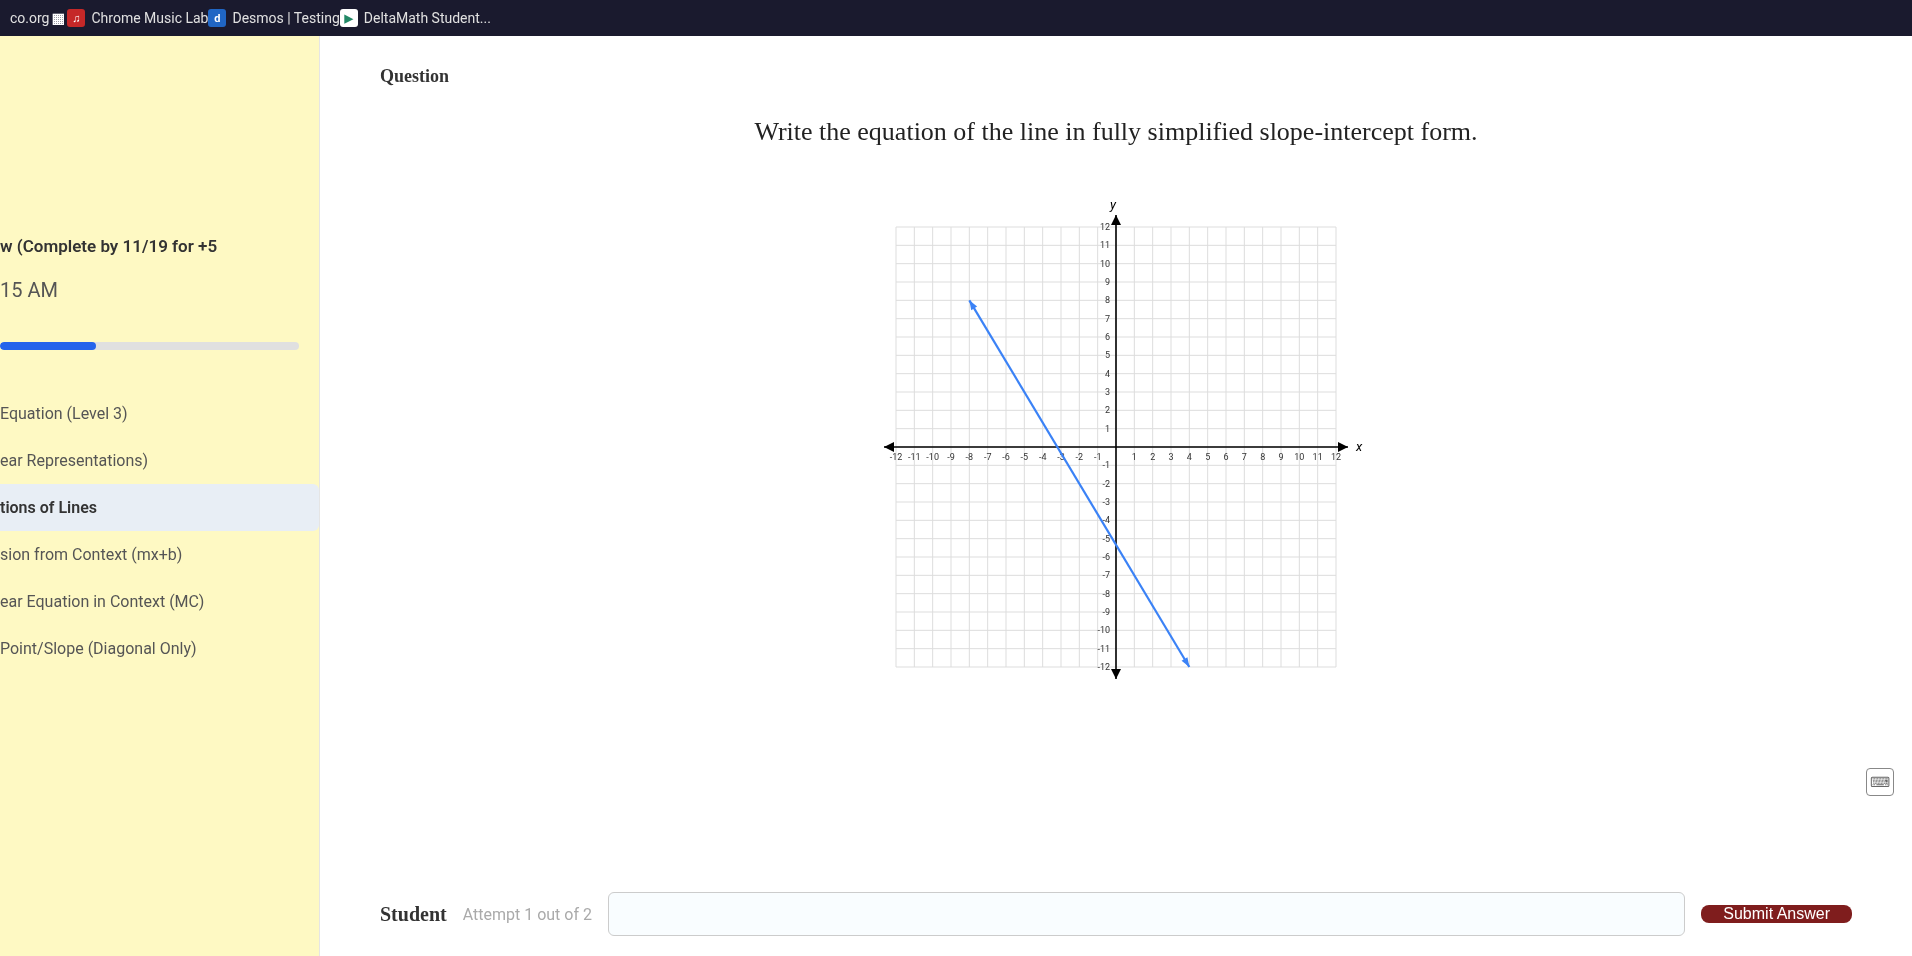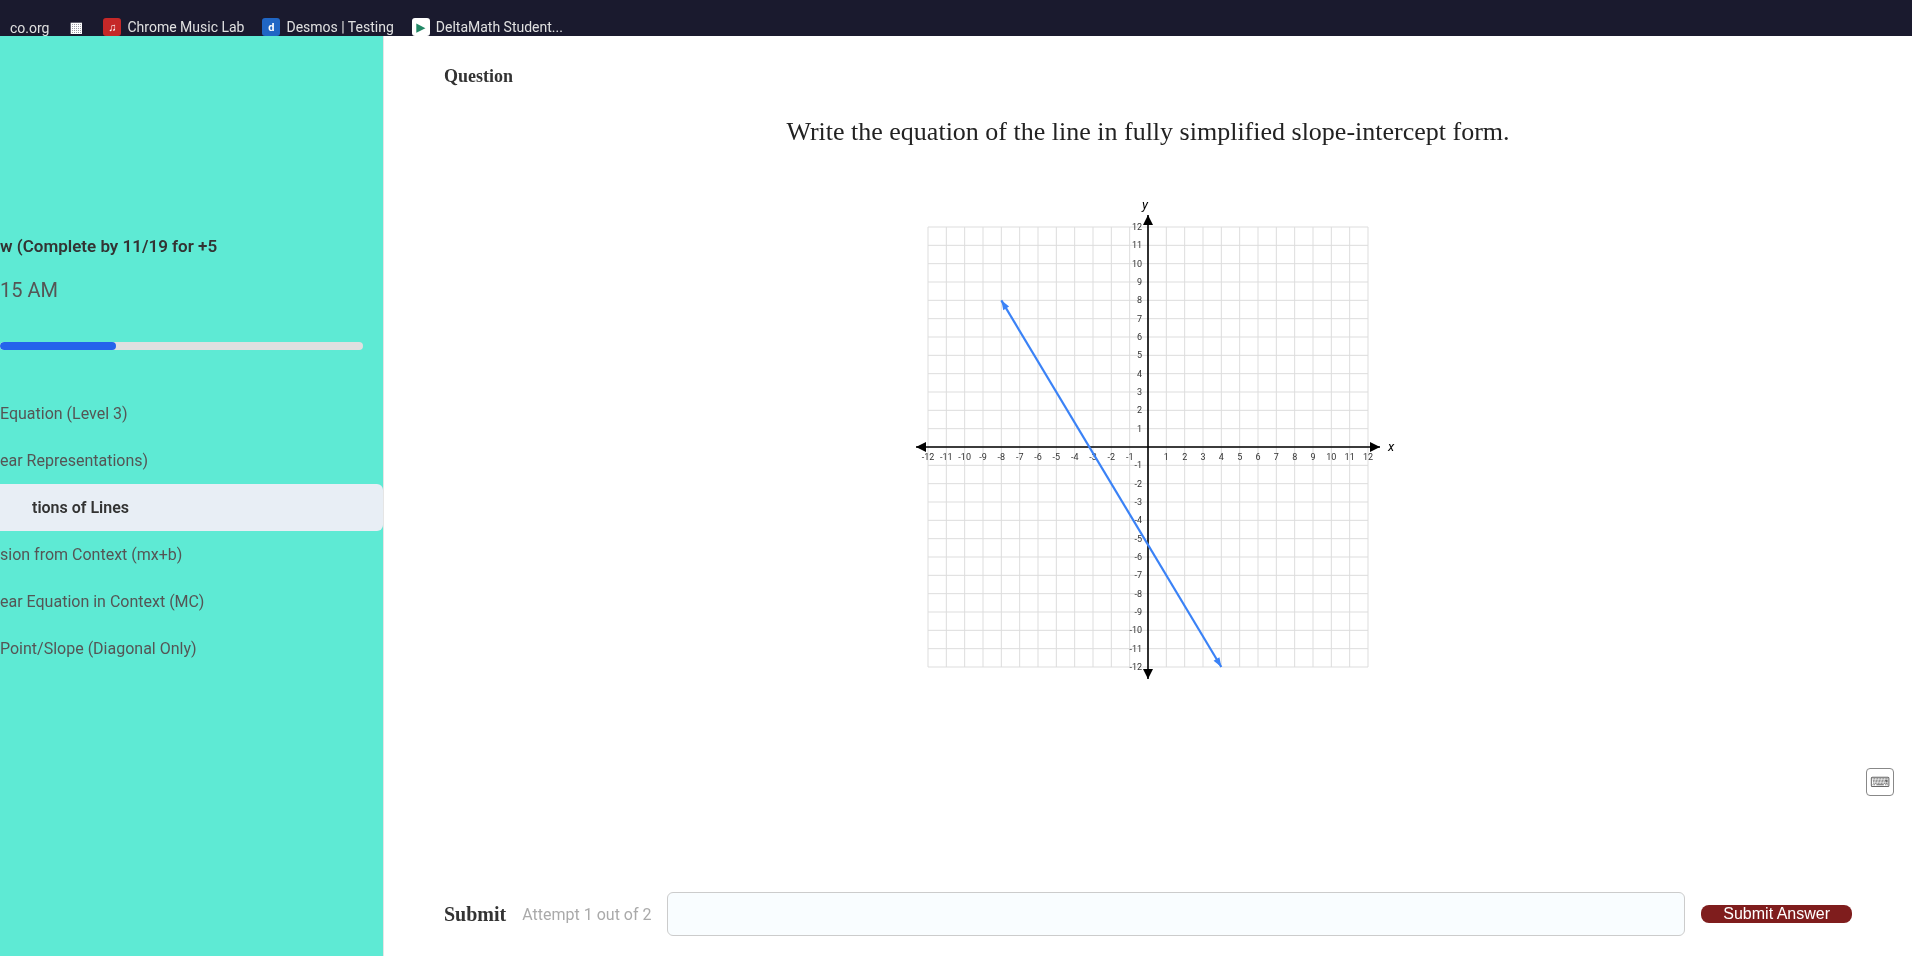--- a/index.html
+++ b/index.html
@@ -7,25 +7,24 @@
   font-family: -apple-system, BlinkMacSystemFont, "Segoe UI", Roboto, sans-serif;
   background: #f5f5f5;
   overflow: hidden;
   width: 1912px;
   height: 956px;
 }
 .browser-bar {
   background: #1a1a2e;
   height: 36px;
   display: flex;
-  align-items: flex-end;
+  align-items: center;
   padding: 0 10px;
   color: #fff;
   font-size: 14px;
-  gap: 18px;
 }
 .browser-bar .bm-item {
   display: flex;
   align-items: center;
   gap: 6px;
   color: #e0e0e0;
   cursor: pointer;
 }
 .browser-bar .bm-icon {
   width: 18px;
@@ -40,22 +39,22 @@
 .bm-icon.grid { color:#fff; font-size:14px; }
 .bm-icon.chrome { background: #c52828; color:#fff; }
 .bm-icon.desmos { background: #2066c4; color:#fff; }
 .bm-icon.delta { background: #fff; color:#286; }
 
 .main-wrap {
   display: flex;
   height: calc(100% - 36px);
 }
 .sidebar {
-  width: 384px;
-  background: #5eead4;
+  width: 320px;
+  background: #fef9c3;
   border-right: 1px solid #e5e5e5;
   padding: 20px 0 0 0;
   overflow: hidden;
   position: relative;
 }
 .assignment-title {
   font-weight: 600;
   color: #333;
   padding: 180px 20px 6px 0;
   font-size: 17px;
@@ -84,21 +83,20 @@
   padding: 14px 20px 14px 0;
   color: #555;
   font-size: 16px;
   cursor: pointer;
   border-radius: 0 6px 6px 0;
 }
 .nav-item.active {
   background: #e8eef5;
   color: #333;
   font-weight: 600;
-  padding-left: 32px;
 }
 .content {
   flex: 1;
   background: #fff;
   padding: 30px 60px;
   position: relative;
   overflow: hidden;
 }
 .question-label {
   font-family: Georgia, serif;
@@ -322,19 +320,19 @@
           <text x="257" y="22" font-size="13" font-style="italic" text-anchor="middle" fill="#000">y</text>
           <line x1="113.33333333333333" y1="113.33333333333331" x2="333.3333333333333" y2="480" stroke="#3b82f6" stroke-width="2.2"></line>
           <polygon points="113.33333333333333,113.33333333333331 121.10669050993141,119.62419322726126 115.22604162722358,123.15258255688595" fill="#3b82f6"></polygon>
           <polygon points="333.3333333333333,480 325.5599761567352,473.7091401060721 331.44062503944303,470.1807507764474" fill="#3b82f6"></polygon>
         </svg>
     </div>
 
     <div class="side-icon">⌨</div>
 
     <div class="answer-row">
-      <span class="answer-label">Submit</span>
+      <span class="answer-label">Student</span>
       <span class="attempt-text">Attempt 1 out of 2</span>
       <input class="answer-input" type="text" placeholder="" style="">
       <button class="submit-btn">Submit Answer</button>
     </div>
   </main>
 </div>
 
 </body></html>

